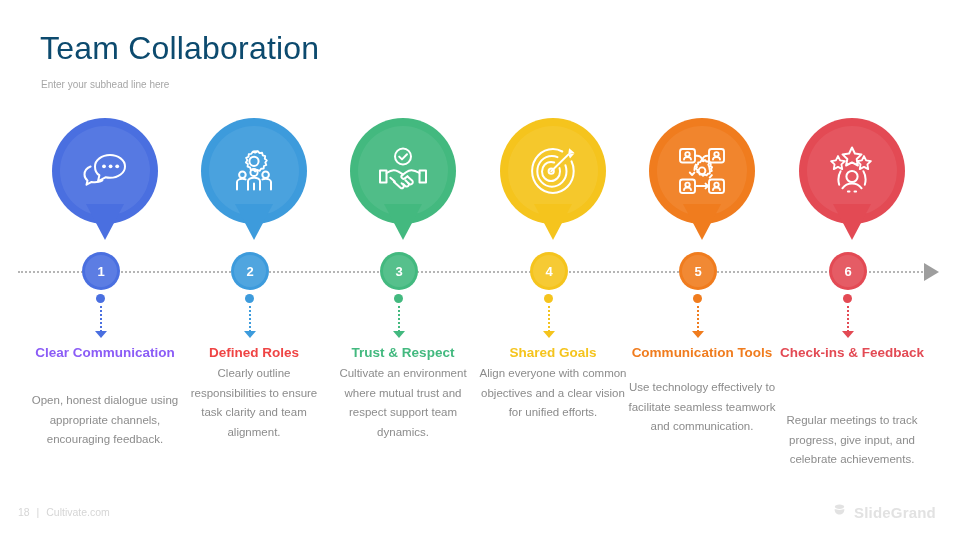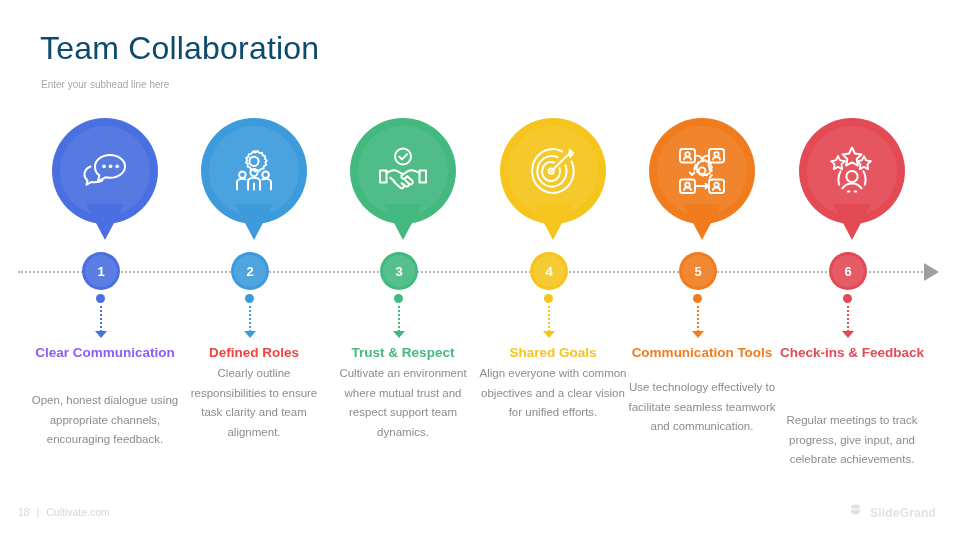--- a/index.html
+++ b/index.html
@@ -108,21 +108,21 @@
   .footer-left{
     position:absolute;left:18px;top:506px;
     font-size:10.5px;color:#d6d6d6;white-space:nowrap;
   }
   .footer-left .sep{margin:0 4px;}
   .brand{
     position:absolute;right:24px;top:502px;
     display:flex;align-items:center;gap:6px;
     color:#e2e2e2;
   }
-  .brand-name{font-size:12px;font-weight:700;letter-spacing:0.2px;color:#e2e2e2;}
+  .brand-name{font-size:15px;font-weight:700;letter-spacing:0.2px;color:#e2e2e2;}
 </style>
 </head>
 <body>
 
 <div class="slide">
 
   <div class="title">Team Collaboration</div>
   <div class="subhead">Enter your subhead line here</div>
 
   <div class="axis"></div>

